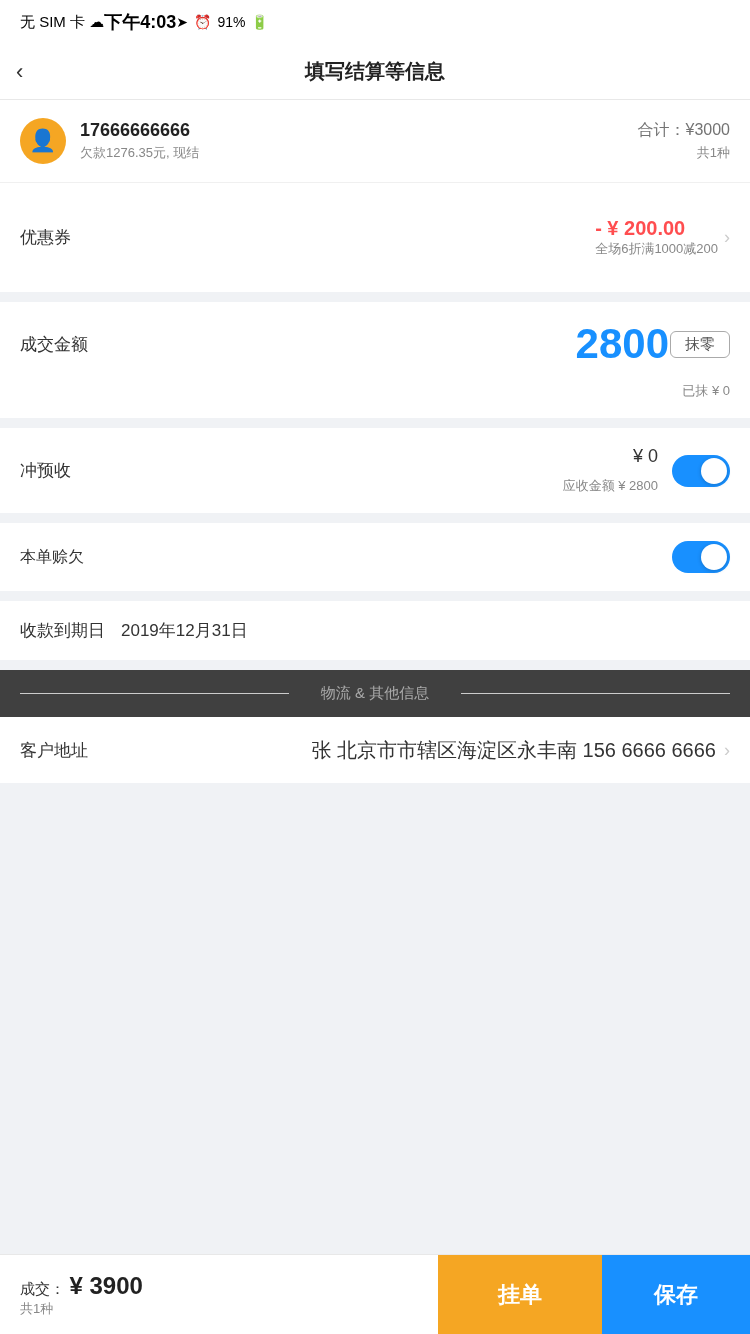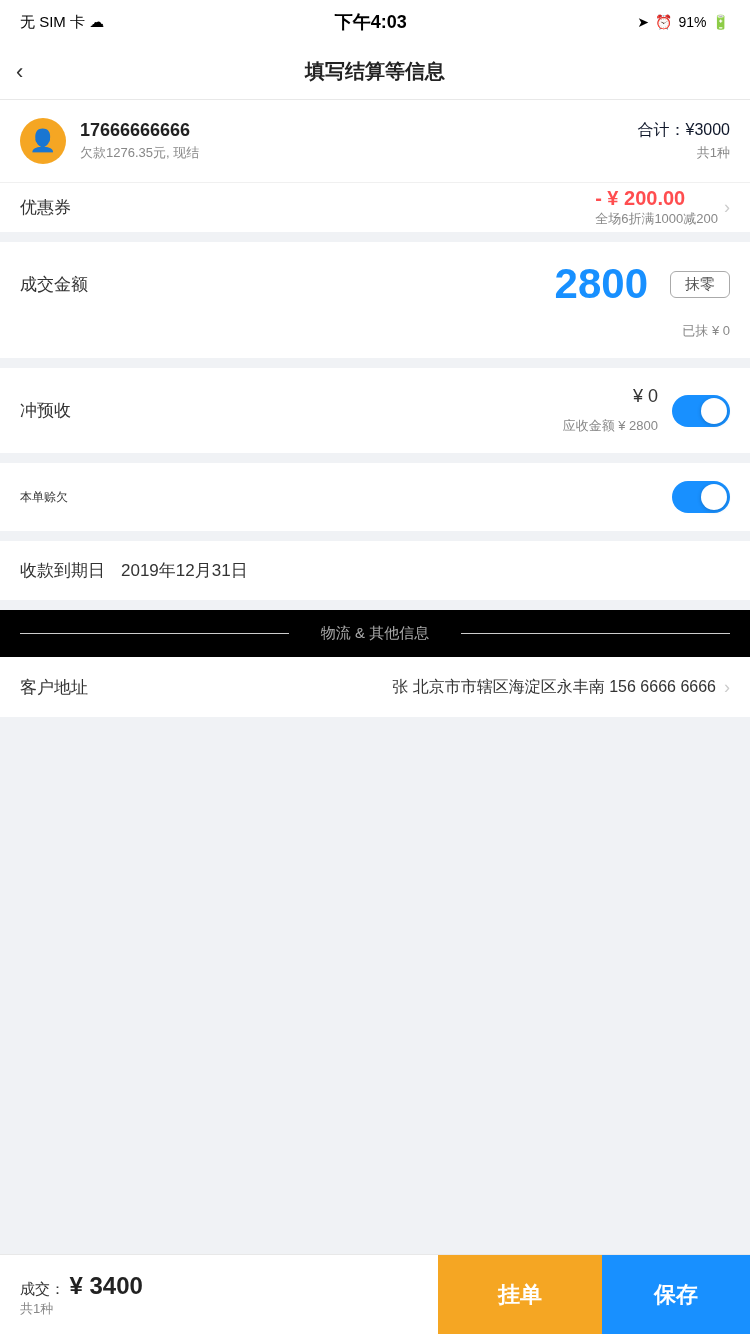--- a/index.html
+++ b/index.html
@@ -12,21 +12,21 @@
       position: relative;
       overflow-x: hidden;
     }
 
     
     .status-bar {
       height: 44px;
       background: #fff;
       display: flex;
       align-items: center;
-      justify-content: space-between;
+      justify-content: flex-start;
       padding: 12px 20px;
       font-size: 15px;
       font-weight: 500;
     }
     .status-left { display: flex; align-items: center; gap: 8px; }
     .status-center { font-size: 18px; font-weight: 600; }
     .status-right { display: flex; align-items: center; gap: 6px; font-size: 14px; }
 
     
     .nav-bar {
@@ -94,34 +94,34 @@
     .customer-sub {
       font-size: 13px;
       color: #888;
       margin-top: 3px;
     }
     .customer-right {
       text-align: right;
     }
     .customer-total {
       font-size: 16px;
-      color: #0f172a;
+      color: #737373;
     }
     .customer-count {
       font-size: 13px;
       color: #888;
       margin-top: 3px;
     }
 
     
     .coupon-row {
       display: flex;
       align-items: center;
       justify-content: space-between;
-      padding: 4px 20px;
+      padding: 34px 20px;
       border-top: 1px solid #f0f0f0;
     }
     .coupon-label {
       font-size: 17px;
       color: #333;
     }
     .coupon-right {
       display: flex;
       align-items: center;
       gap: 6px;
@@ -153,21 +153,21 @@
       justify-content: space-between;
       margin-bottom: 6px;
     }
     .amount-label {
       font-size: 17px;
       color: #333;
     }
     .amount-value-group {
       display: flex;
       align-items: center;
-      gap: 22px;
+      gap: 1px;
     }
     .amount-big {
       font-size: 42px;
       font-weight: 700;
       color: #1890ff;
     }
     .round-btn {
       border: 1.5px solid #aaa;
       border-radius: 6px;
       padding: 3px 14px;
@@ -241,21 +241,21 @@
     
     .debt-section {
       background: #fff;
       margin-bottom: 10px;
       padding: 18px 20px;
       display: flex;
       align-items: center;
       justify-content: space-between;
     }
     .debt-label {
-      font-size: 12px;
+      font-size: 16px;
       color: #333;
     }
 
     
     .duedate-section {
       background: #fff;
       margin-bottom: 10px;
       padding: 18px 20px;
     }
     .duedate-row {
@@ -268,21 +268,21 @@
       color: #333;
       white-space: nowrap;
     }
     .duedate-value {
       font-size: 17px;
       color: #333;
     }
 
     
     .section-divider {
-      background: #000000;
+      background: #404040;
       padding: 14px 0;
       display: flex;
       align-items: center;
       justify-content: center;
       gap: 12px;
     }
     .divider-line {
       flex: 1;
       height: 1px;
       background: #ccc;
@@ -310,21 +310,21 @@
       margin-right: 20px;
     }
     .address-right {
       display: flex;
       align-items: center;
       gap: 8px;
       flex: 1;
       justify-content: flex-end;
     }
     .address-value {
-      font-size: 16px;
+      font-size: 20px;
       color: #333;
       text-align: right;
       line-height: 1.5;
     }
 
     
     .bottom-bar {
       position: fixed;
       bottom: 0;
       left: 0;
@@ -482,19 +482,19 @@
   </div>
 
   <div style="height: 200px; background: #f0f2f5;"></div>
 
 </div>
 
 <div class="bottom-bar">
   <div class="bottom-summary">
     <div>
       <span class="bottom-deal">成交：</span>
-      <span class="bottom-amount">¥ 3400</span>
+      <span class="bottom-amount">¥ 3900</span>
     </div>
     <div class="bottom-count">共1种</div>
   </div>
   <div class="bottom-btn-hang">挂单</div>
   <div class="bottom-btn-save">保存</div>
 </div>
 
 </body></html>

